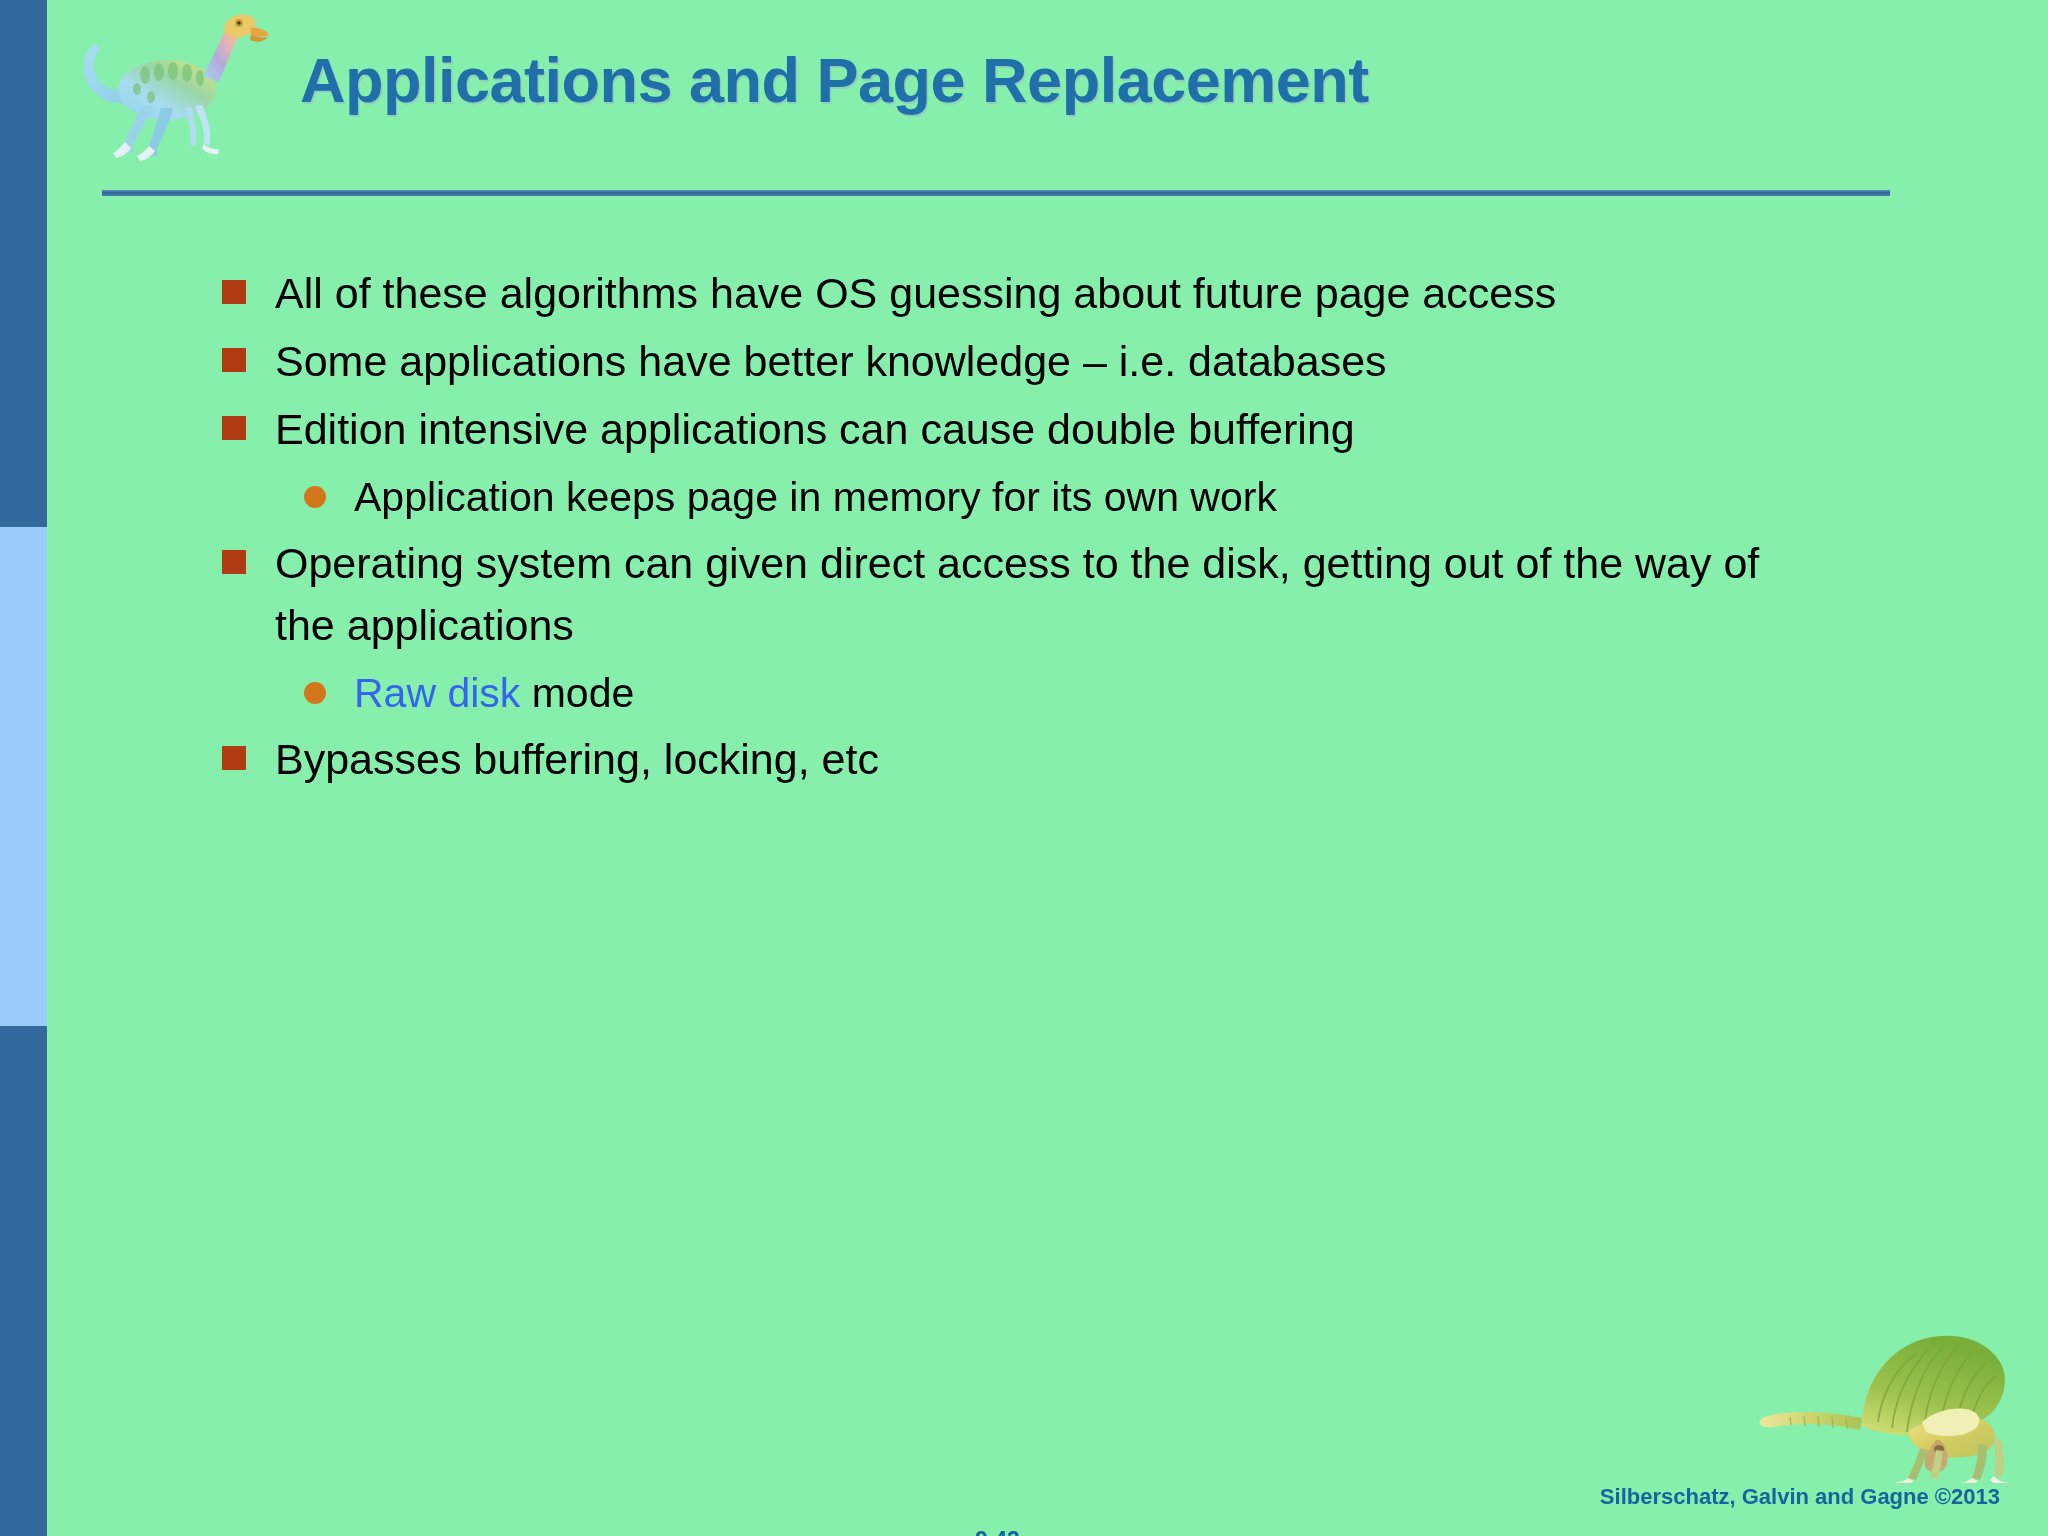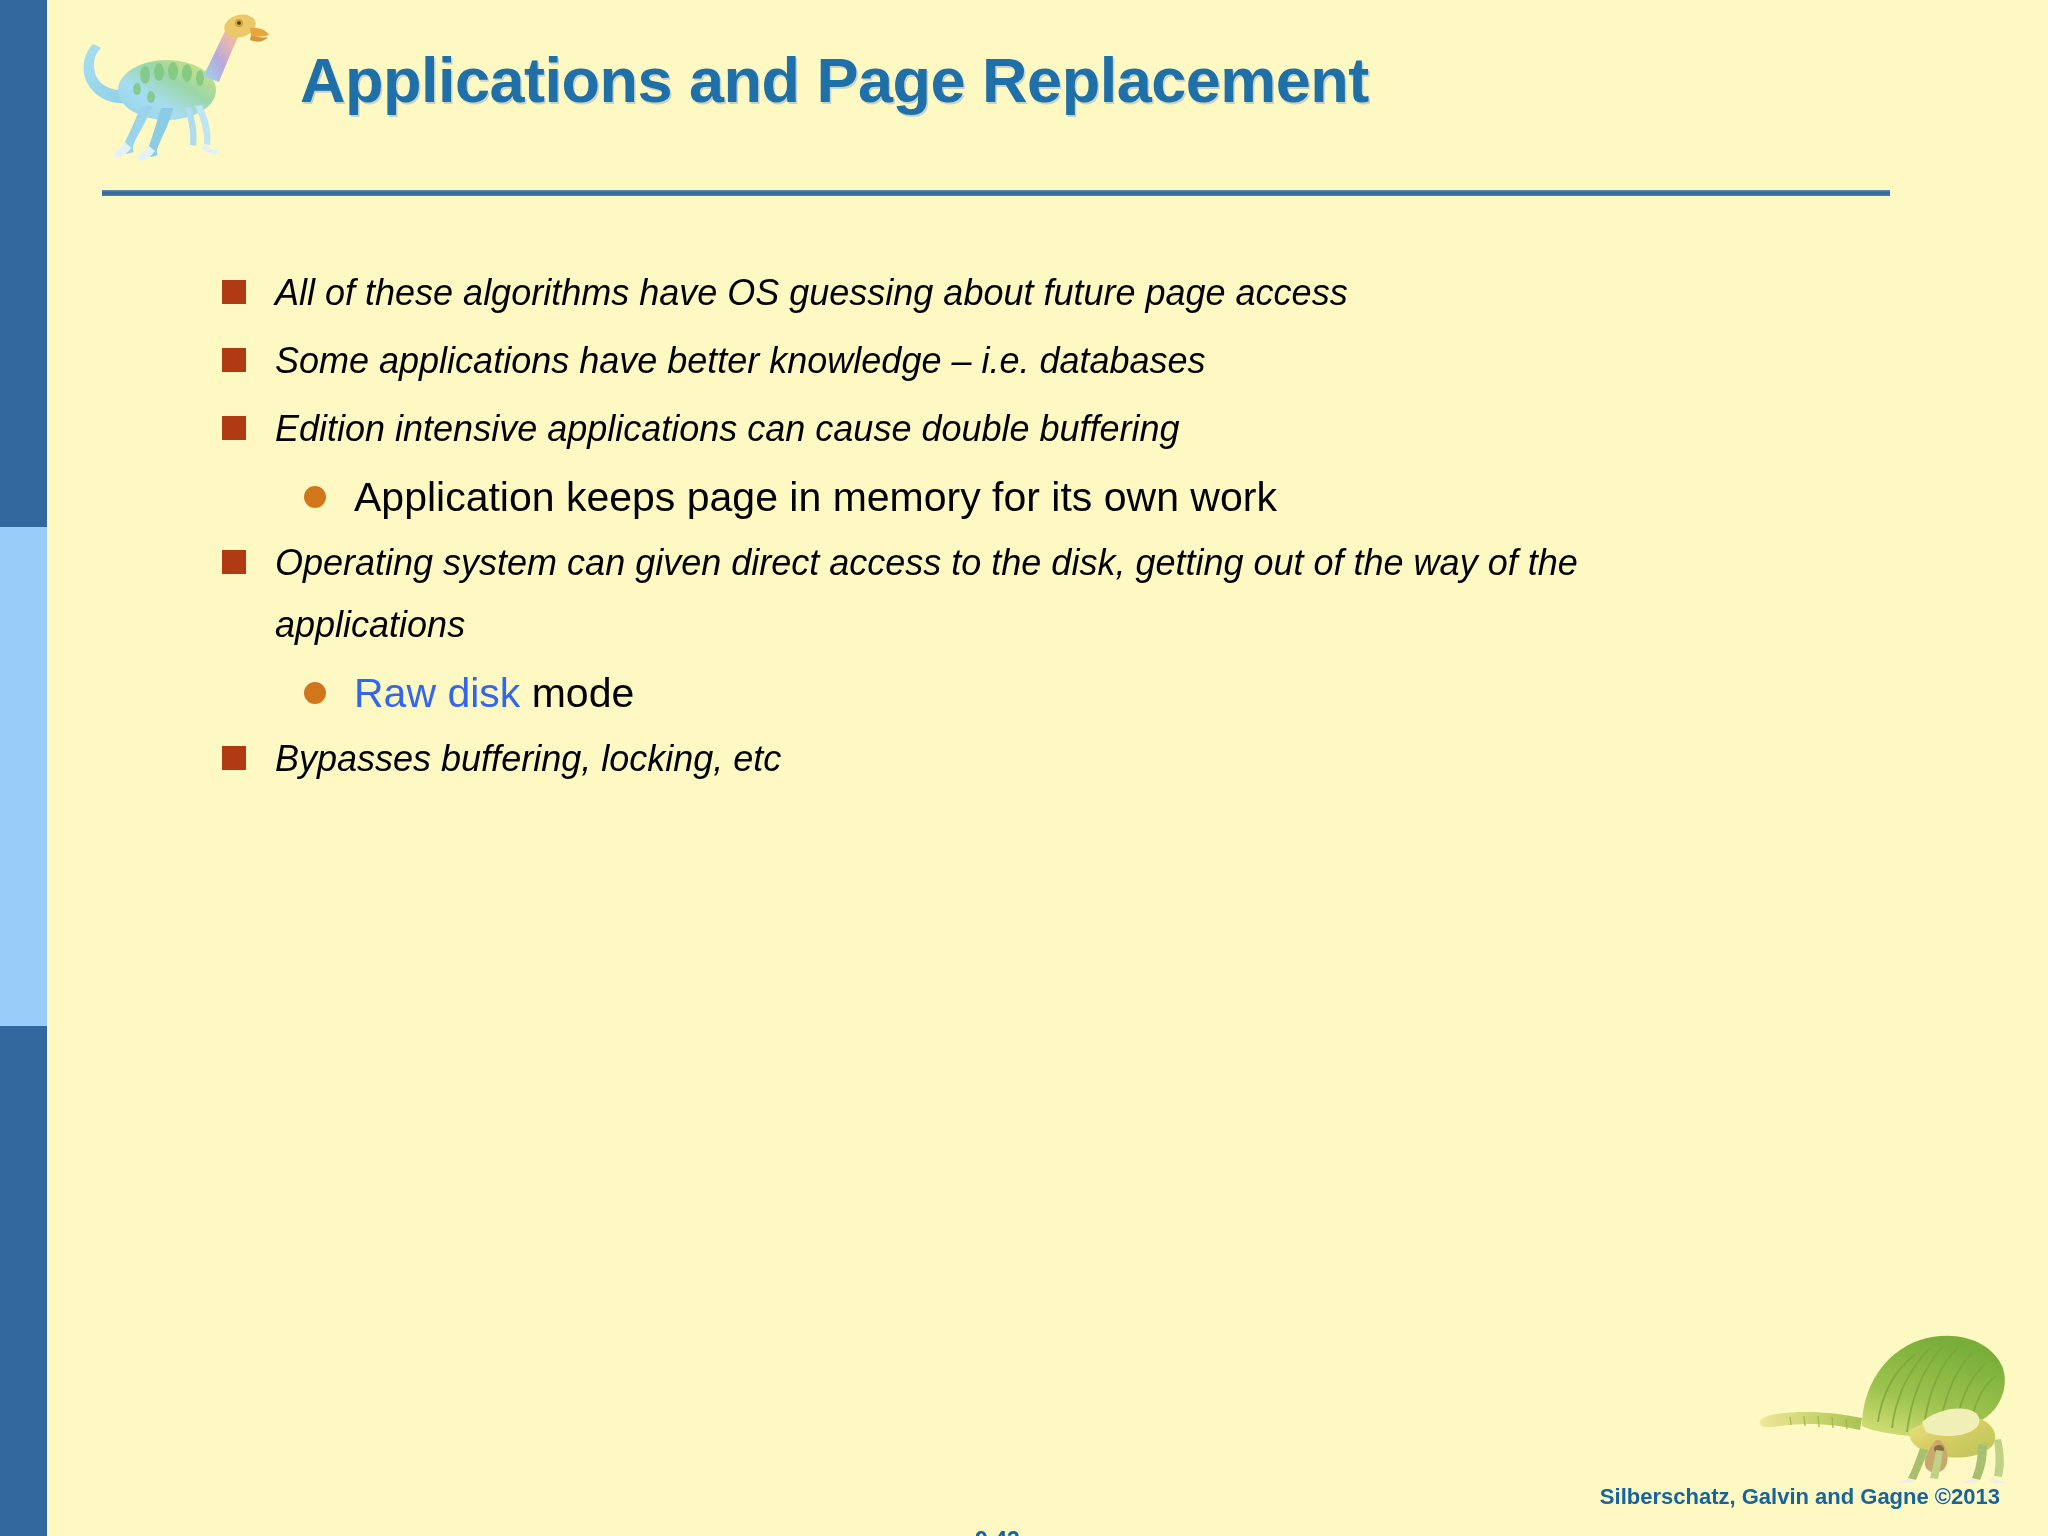--- a/index.html
+++ b/index.html
@@ -8,21 +8,21 @@
     padding: 0;
     background: #ffffff;
   }
   body {
     font-family: "Liberation Sans", sans-serif;
   }
   #slide {
     position: relative;
     width: 2048px;
     height: 1536px;
-    background: #fef9c3;
+    background: #86efac;
     overflow: hidden;
   }
 
   
   .sidebar {
     position: absolute;
     left: 0;
     top: 0;
     width: 47px;
     height: 1536px;
@@ -84,25 +84,24 @@
   }
   .lvl1 .marker {
     flex: 0 0 auto;
     width: 24px;
     height: 24px;
     background: #B03A12;
     margin-top: 18px;
     margin-right: 29px;
   }
   .lvl1 .txt {
-    font-size: 36px;
+    font-size: 43px;
     line-height: 62px;
     color: #000000;
     max-width: 1500px;
-    font-style: italic;
   }
   
   .lvl2 {
     padding-left: 82px;
     margin-bottom: 4px;
   }
   .lvl2 .marker {
     flex: 0 0 auto;
     width: 22px;
     height: 22px;

